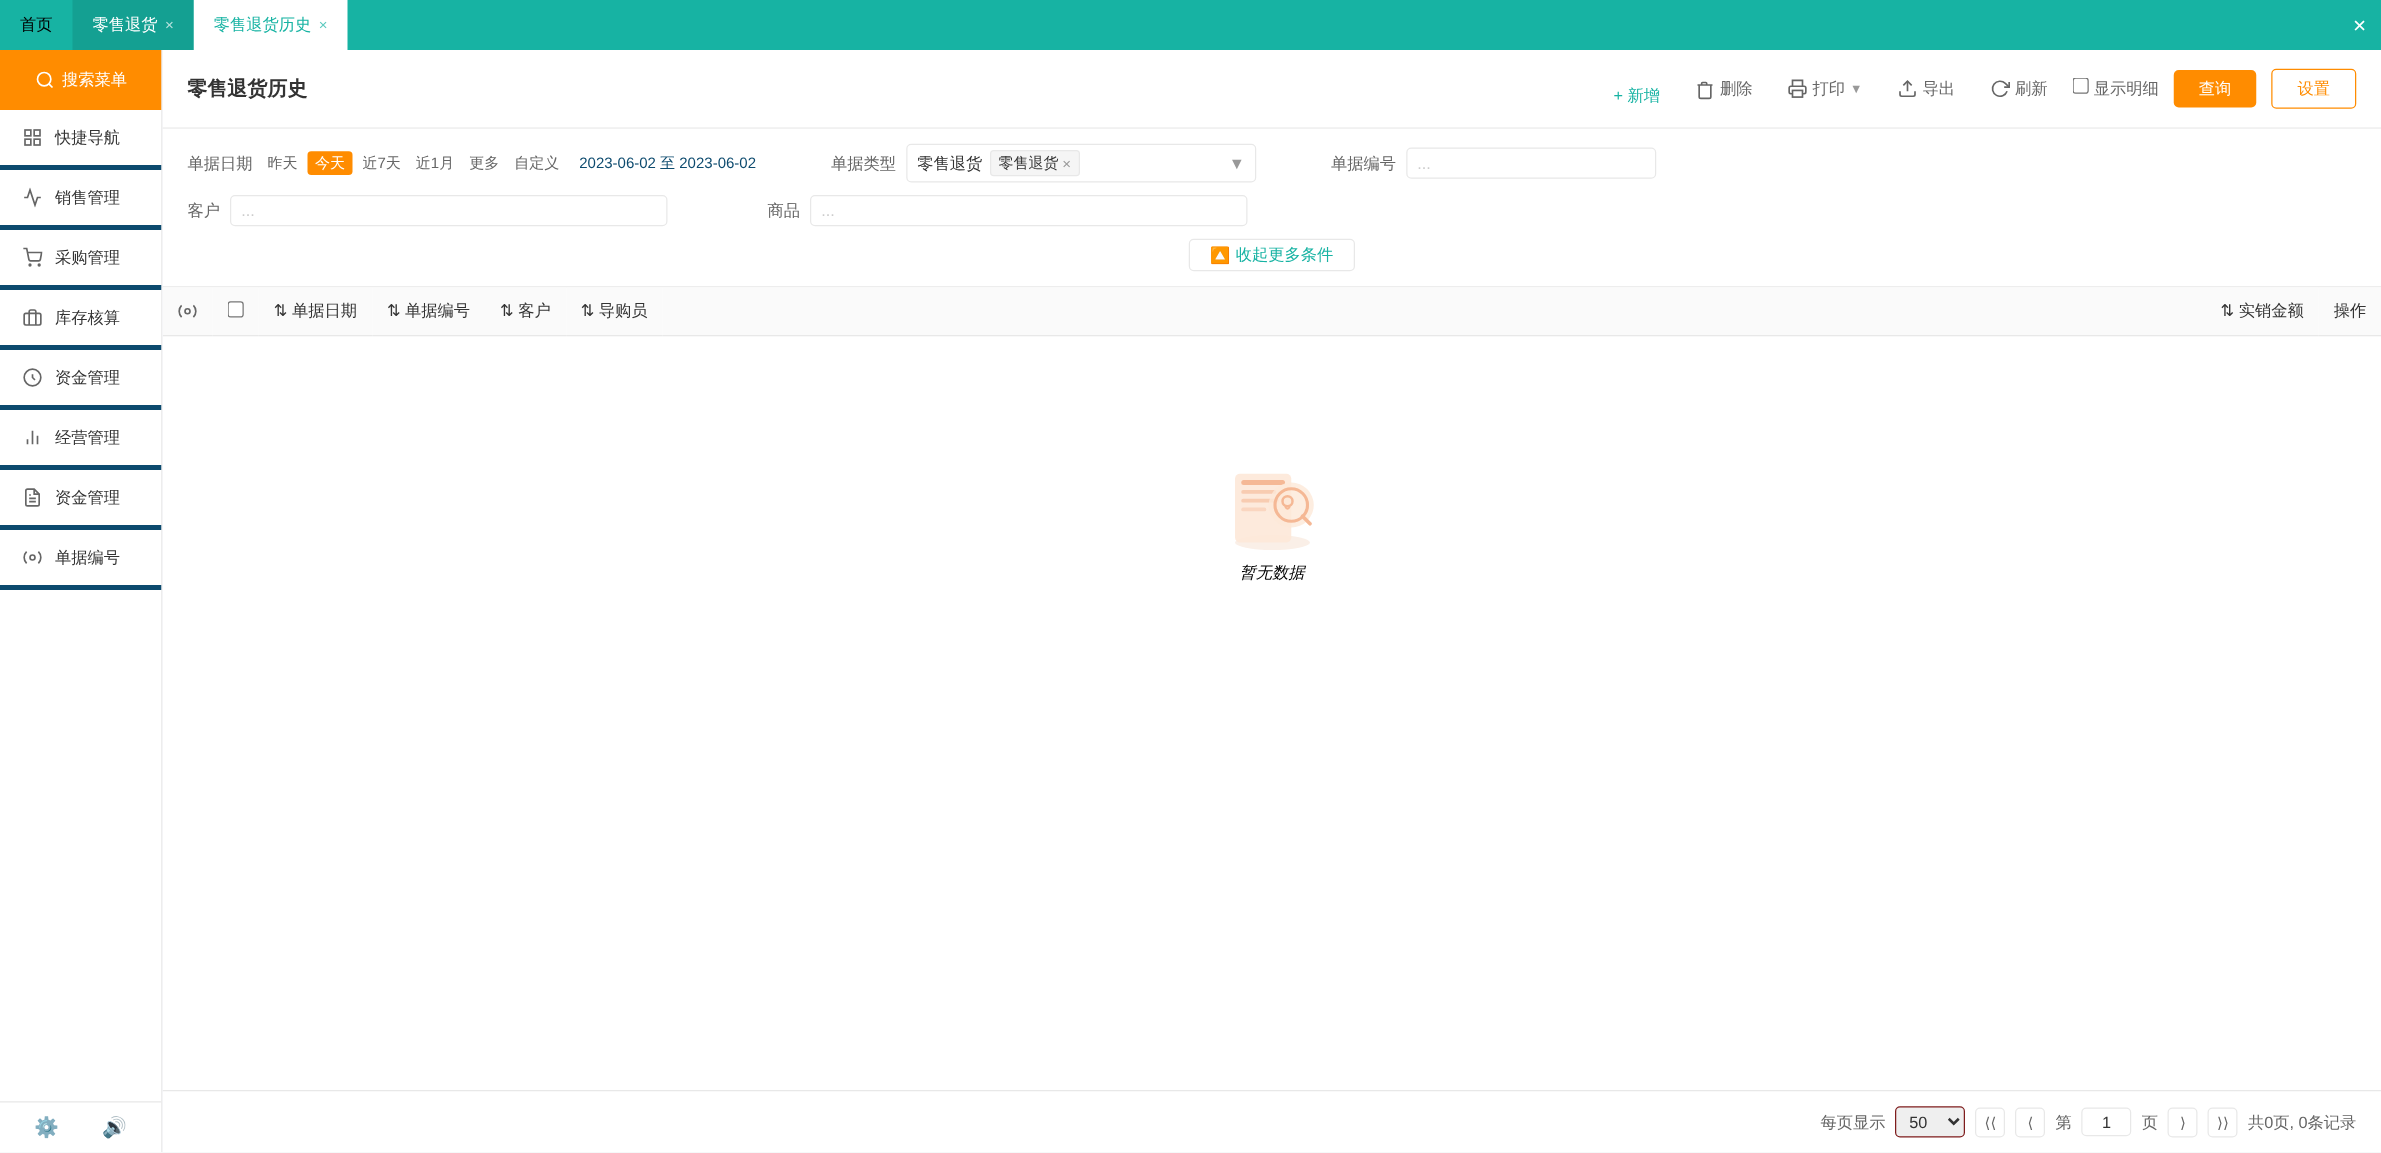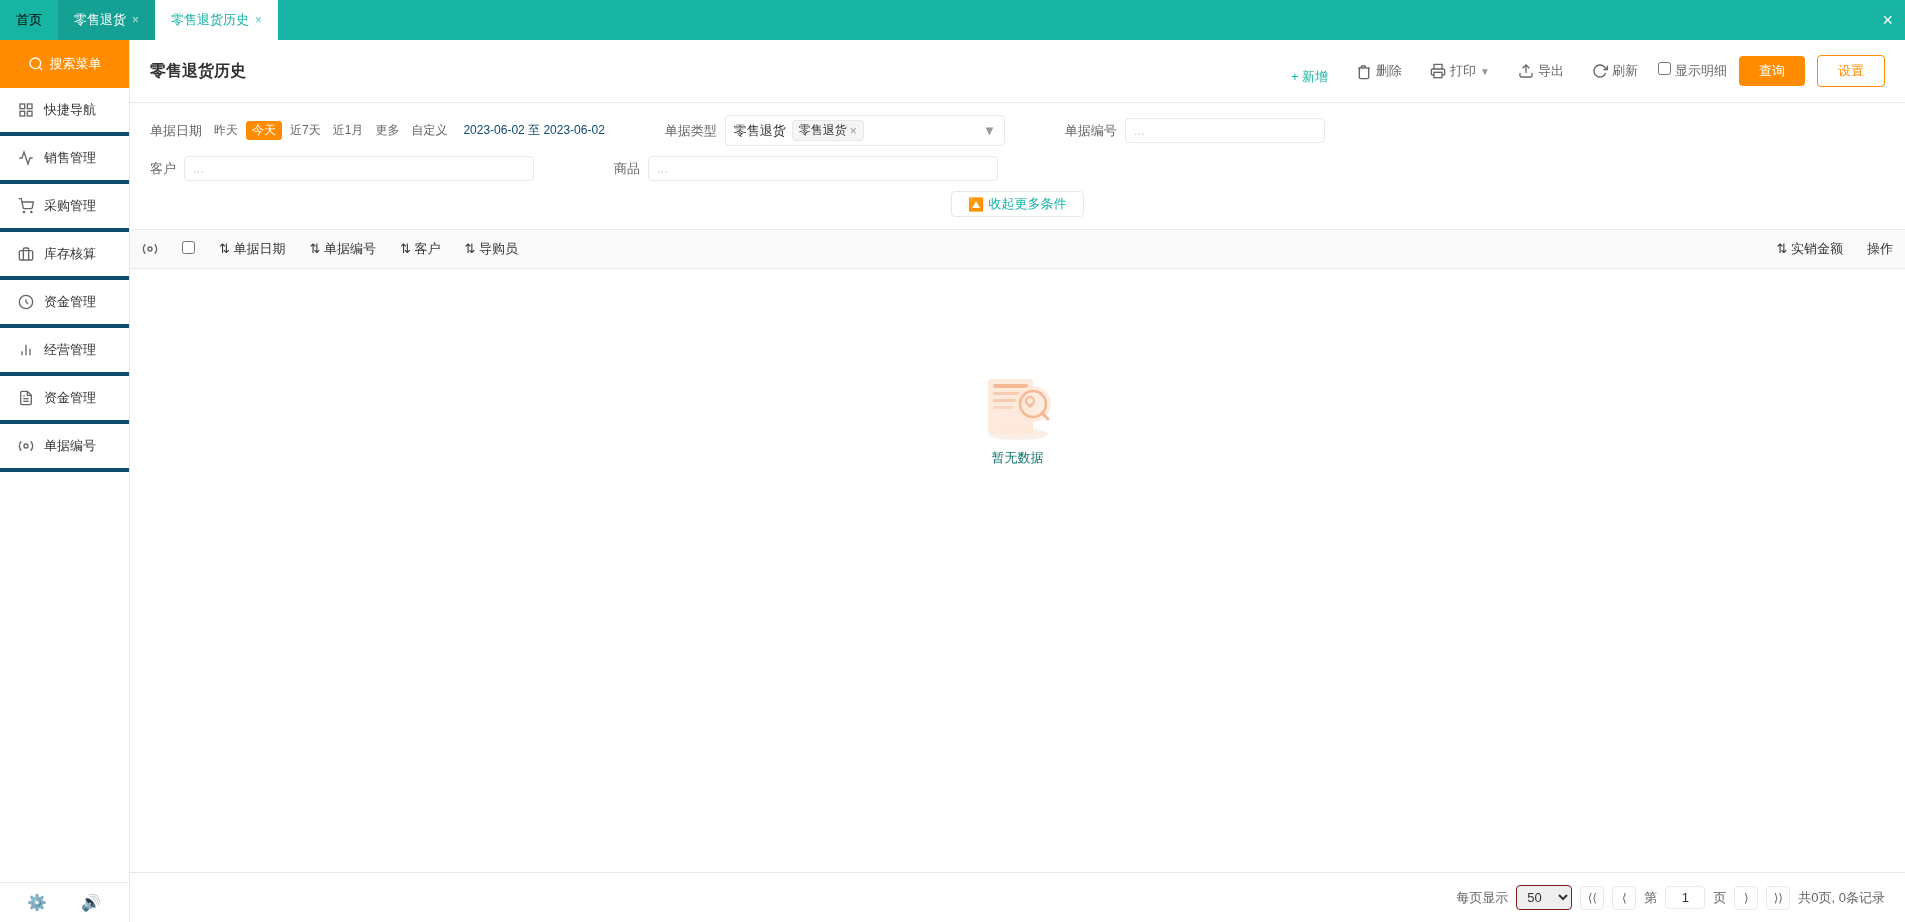--- a/index.html
+++ b/index.html
@@ -57,21 +57,21 @@
     .collapse-btn { color: #17b3a3; font-size: 13px; cursor: pointer; display: flex; align-items: center; gap: 4px; border: 1px solid #e8e8e8; border-radius: 4px; padding: 3px 16px; background: #fff; }
 
     
     .table-container { flex: 1; overflow: auto; background: #fff; margin: 0; }
     .data-table { width: 100%; border-collapse: collapse; }
     .data-table th { background: #fafafa; padding: 10px 12px; text-align: left; font-weight: normal; color: #333; font-size: 13px; border-bottom: 1px solid #e8e8e8; white-space: nowrap; }
     .data-table td { padding: 10px 12px; border-bottom: 1px solid #f5f5f5; font-size: 13px; color: #333; }
     .table-settings-col { width: 40px; text-align: center; }
     .table-checkbox-col { width: 40px; text-align: center; }
     .empty-state { display: flex; flex-direction: column; align-items: center; justify-content: center; padding: 80px 0; }
-    .empty-text { color: #0f766e; font-size: 13px; }
+    .empty-text { color: #000000; font-size: 13px; font-style: italic; }
 
     
     .pagination { background: #fff; padding: 12px 20px; display: flex; align-items: center; justify-content: flex-end; border-top: 1px solid #e8e8e8; flex-shrink: 0; gap: 8px; }
     .pagination-label { color: #666; font-size: 13px; }
     .pagination-select { border: 1px solid #7f1d1d; border-radius: 4px; padding: 3px 6px; font-size: 13px; color: #333; }
     .pagination-btn { width: 24px; height: 24px; border: 1px solid #e8e8e8; background: #fff; border-radius: 4px; cursor: pointer; display: flex; align-items: center; justify-content: center; color: #666; font-size: 12px; }
     .pagination-info { color: #666; font-size: 13px; }
     .page-input { border: 1px solid #e8e8e8; border-radius: 4px; padding: 3px 6px; font-size: 13px; color: #333; width: 40px; text-align: center; }
 
     

